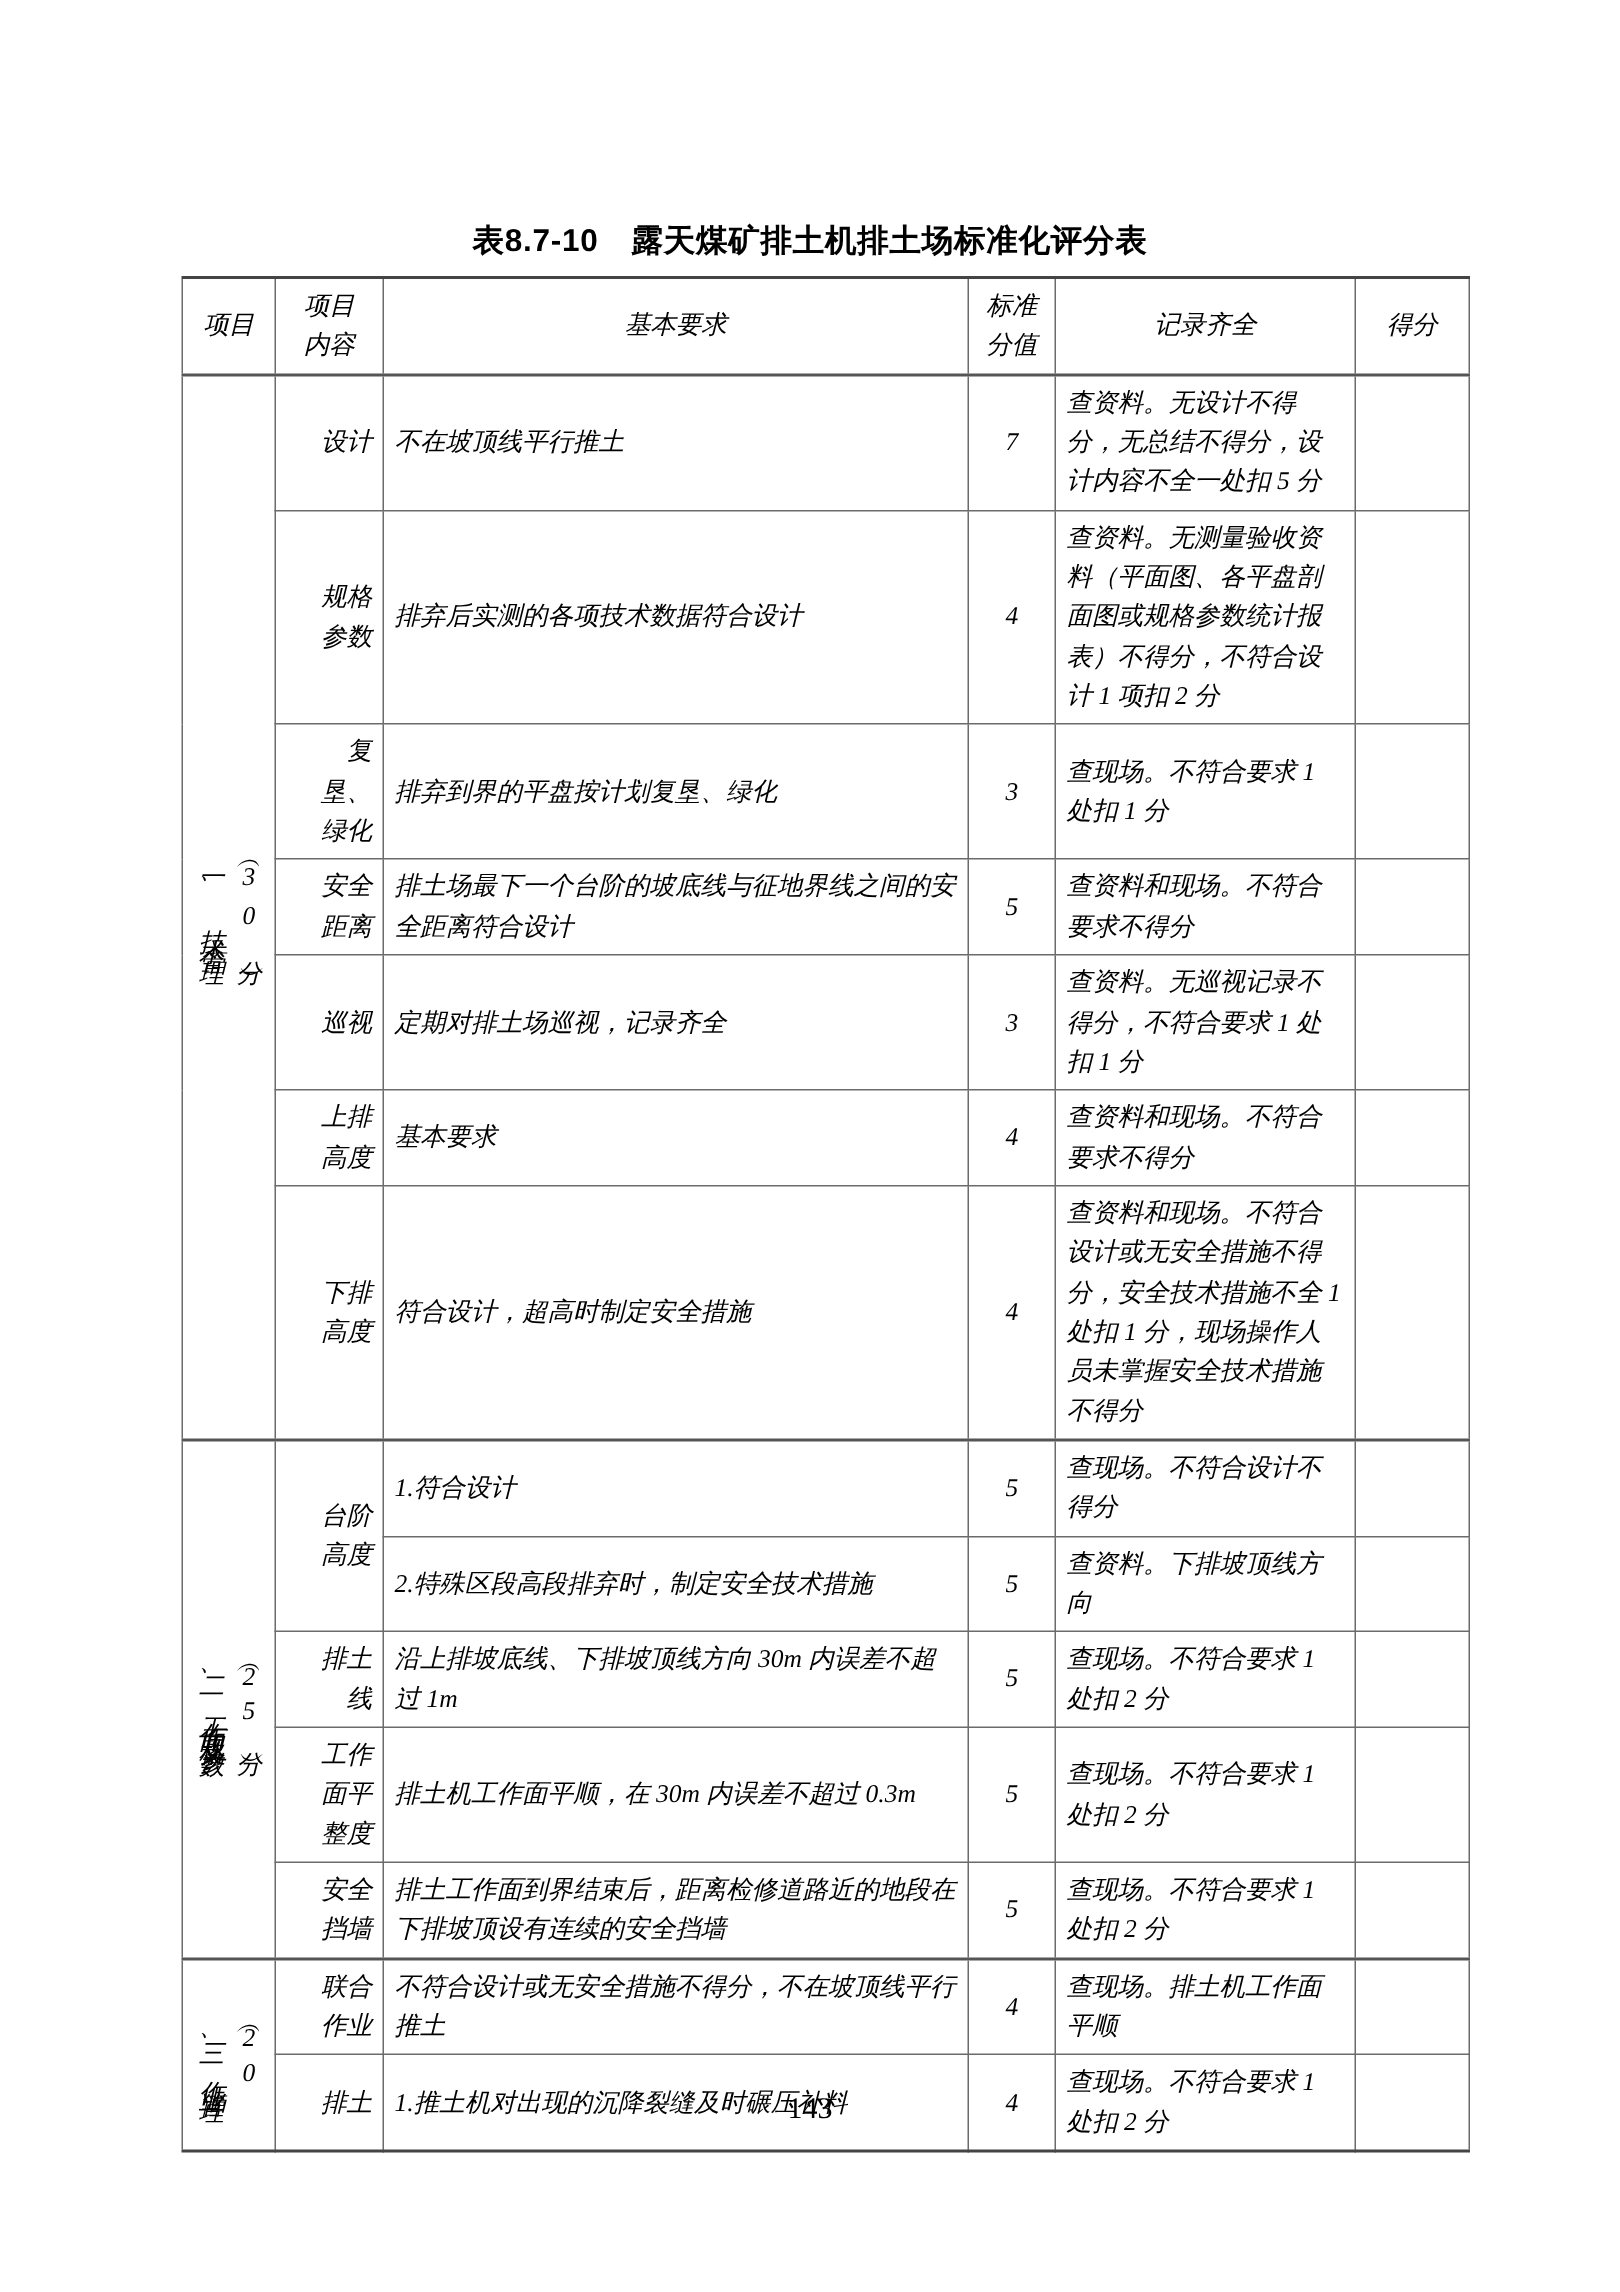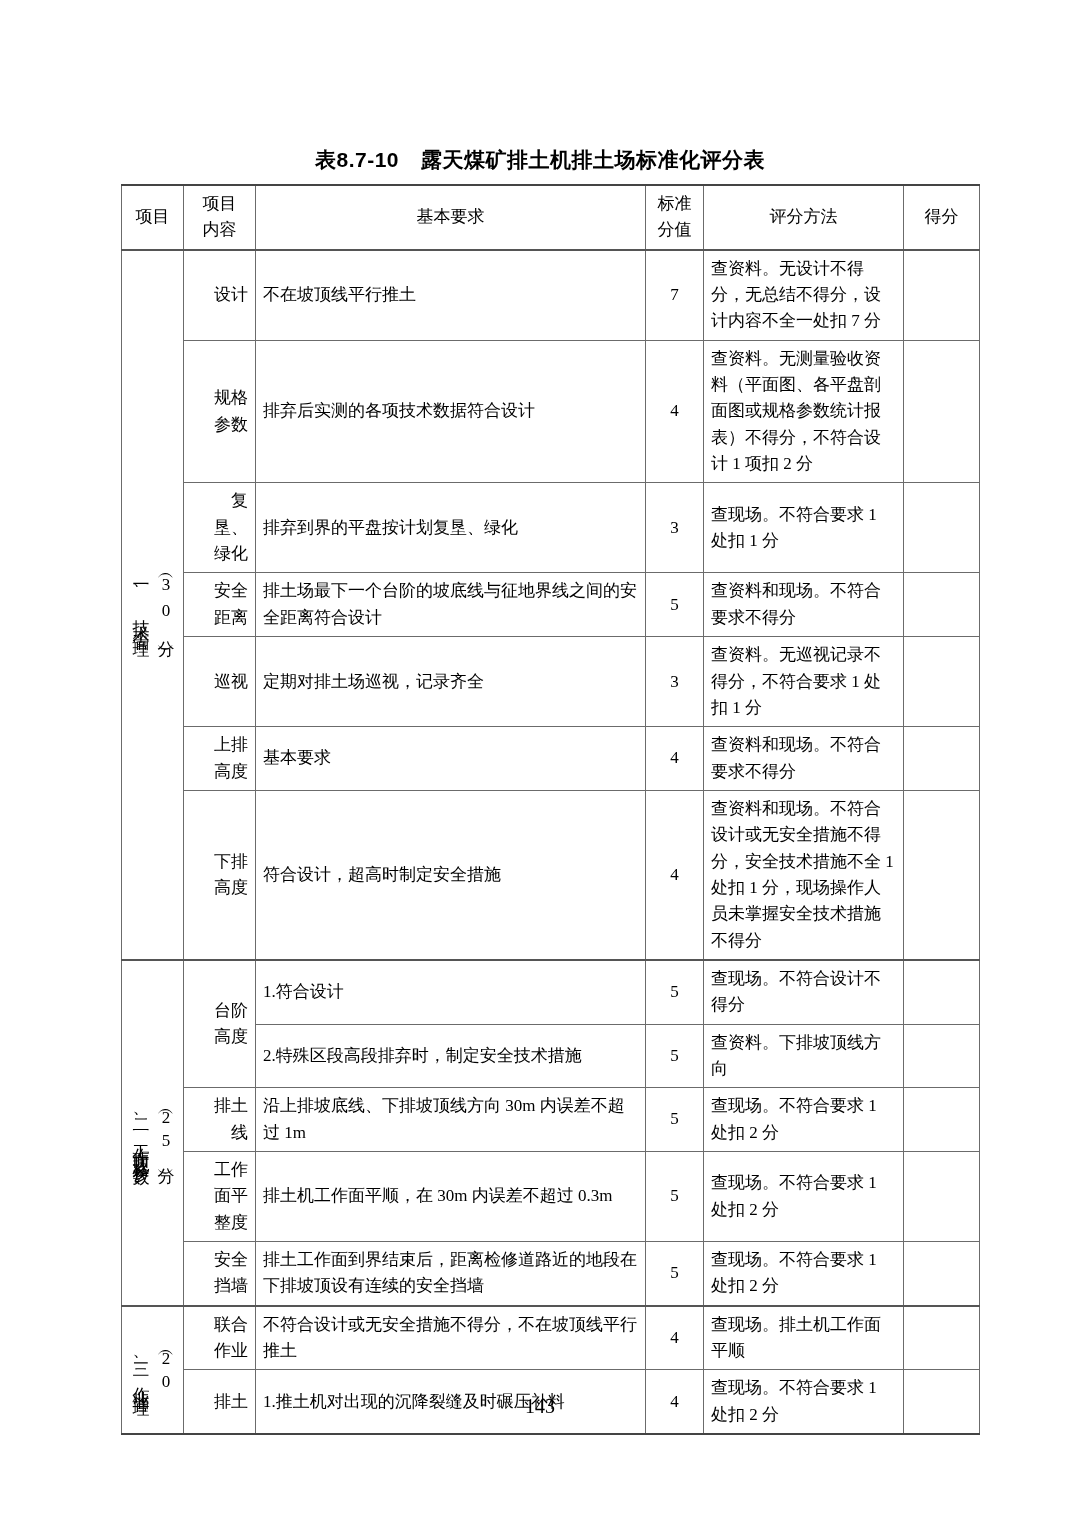--- a/index.html
+++ b/index.html
@@ -36,20 +36,21 @@
     width: 22px;
   }
 
   table.score-table {
     position: absolute;
     top: 184px;
     left: 121px;
     width: 858px;
     border-collapse: collapse;
     table-layout: fixed;
+    font-style: italic;
   }
   table.score-table td,
   table.score-table th {
     border: 1px solid #6b6b6b;
     padding: 5px 7px;
     font-size: 17px;
     line-height: 1.55;
     vertical-align: middle;
     font-weight: normal;
     background: #fff;
@@ -162,39 +163,39 @@
             <span>内容</span>
           </span>
         </th>
         <th class="h-req">基本要求</th>
         <th class="h-score">
           <span class="hdr-stack">
             <span>标准</span>
             <span>分值</span>
           </span>
         </th>
-        <th class="h-method">评分方法</th>
+        <th class="h-method">记录齐全</th>
         <th class="h-got">得分</th>
       </tr>
     </thead>
     <tbody>
 
       <tr class="section-start">
         <td class="section-cell" rowspan="7">
           <div class="vwrap">
             <span class="vtext">（30分）</span>
             <span class="vtext">一、技术管理</span>
           </div>
         </td>
         <td class="item-cell">
           <span class="stack"><span>设计</span></span>
         </td>
         <td class="req-cell">不在坡顶线平行推土</td>
         <td class="score-cell">7</td>
-        <td class="method-cell">查资料。无设计不得分，无总结不得分，设计内容不全一处扣 7 分</td>
+        <td class="method-cell">查资料。无设计不得分，无总结不得分，设计内容不全一处扣 5 分</td>
         <td class="got-cell"></td>
       </tr>
 
       <tr>
         <td class="item-cell">
           <span class="stack">
             <span>规格</span>
             <span>参数</span>
           </span>
         </td>

